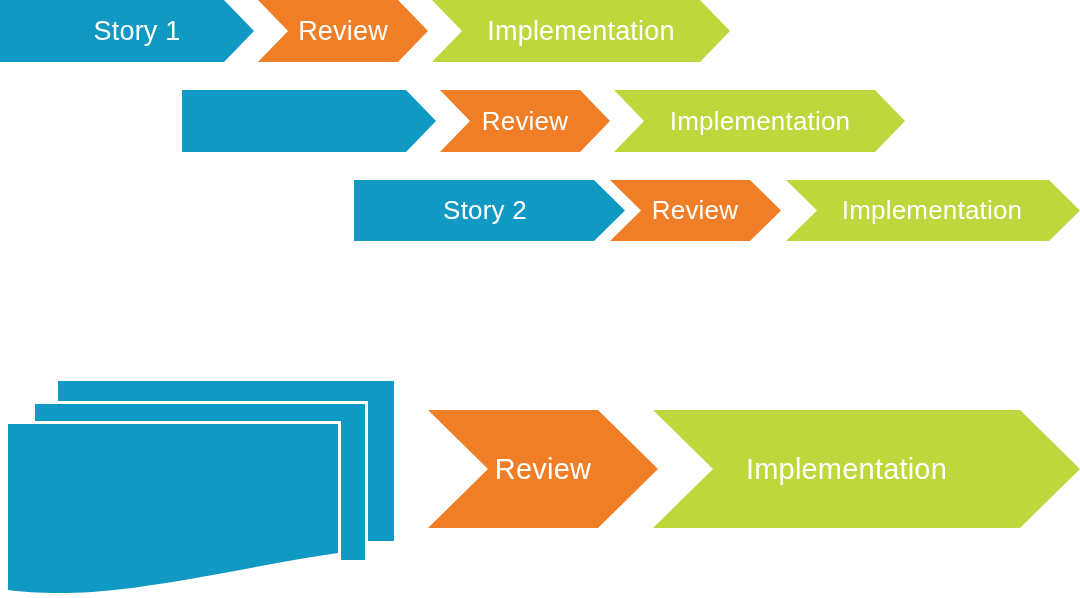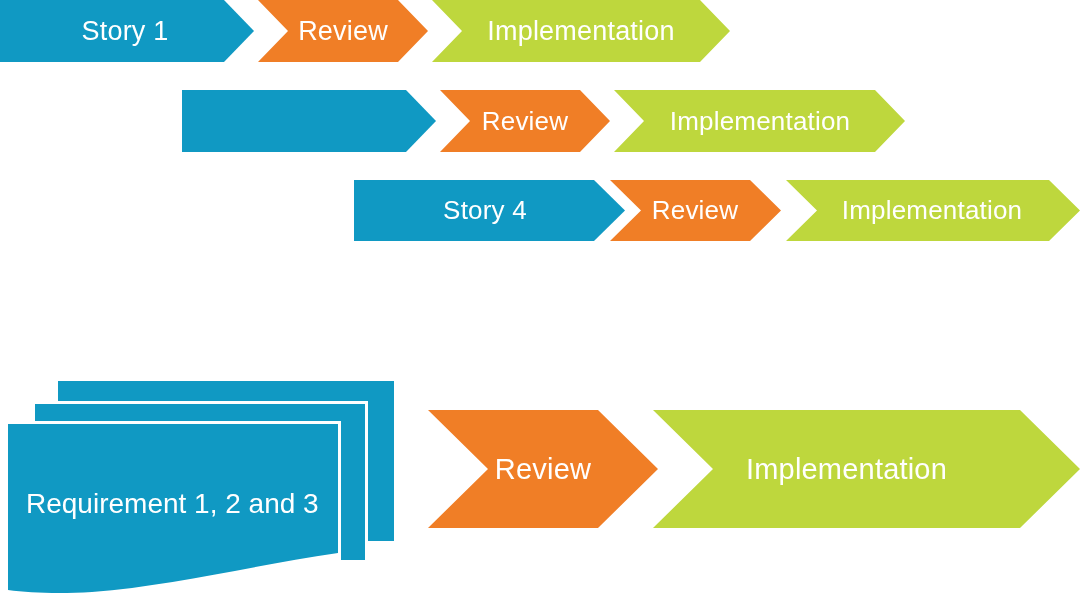--- a/index.html
+++ b/index.html
@@ -75,29 +75,28 @@
     <polygon points="5,421 341,421 341,598 5,598" fill="#ffffff"></polygon>
 
     <path d="M8,424 L338,424 L338,553
              C 250,566 170,586 92,592
              C 60,594 30,593 8,590 Z" fill="#1099c3"></path>
 
     <polygon points="428,410 598,410 658,469 598,528 428,528 488,469" fill="#f07e26"></polygon>
     <polygon points="653,410 1020,410 1080,469 1020,528 653,528 713,469" fill="#bed73d"></polygon>
   </svg>
 
-  <div class="seg-label r1" style="left:0px;  top:0px;   width:250px; height:62px;">Story 1</div>
+  <div class="seg-label r1" style="left:0px;  top:0px;   width:250px; height:62px;padding-left:12px;">Story 1</div>
   <div class="seg-label r1" style="left:268px; top:0px;  width:150px; height:62px;">Review</div>
   <div class="seg-label r1" style="left:442px; top:0px;  width:278px; height:62px;">Implementation</div>
 
   <div class="seg-label r2" style="left:450px; top:90px; width:150px; height:62px;">Review</div>
   <div class="seg-label r2" style="left:624px; top:90px; width:272px; height:62px;">Implementation</div>
 
-  <div class="seg-label r3" style="left:360px; top:180px; width:250px; height:61px;">Story 4</div>
+  <div class="seg-label r3" style="left:360px; top:180px; width:250px; height:61px;">Story 2</div>
   <div class="seg-label r3" style="left:620px; top:180px; width:150px; height:61px;">Review</div>
   <div class="seg-label r3" style="left:796px; top:180px; width:272px; height:61px;">Implementation</div>
 
-  <div class="card-label" style="left:26px; top:488px;">Requirement 1, 2 and 3</div>
 
   <div class="seg-label big" style="left:438px; top:410px; width:210px; height:118px;">Review</div>
   <div class="seg-label big" style="left:663px; top:410px; width:367px; height:118px;">Implementation</div>
 
 </div>
 
 </body></html>

